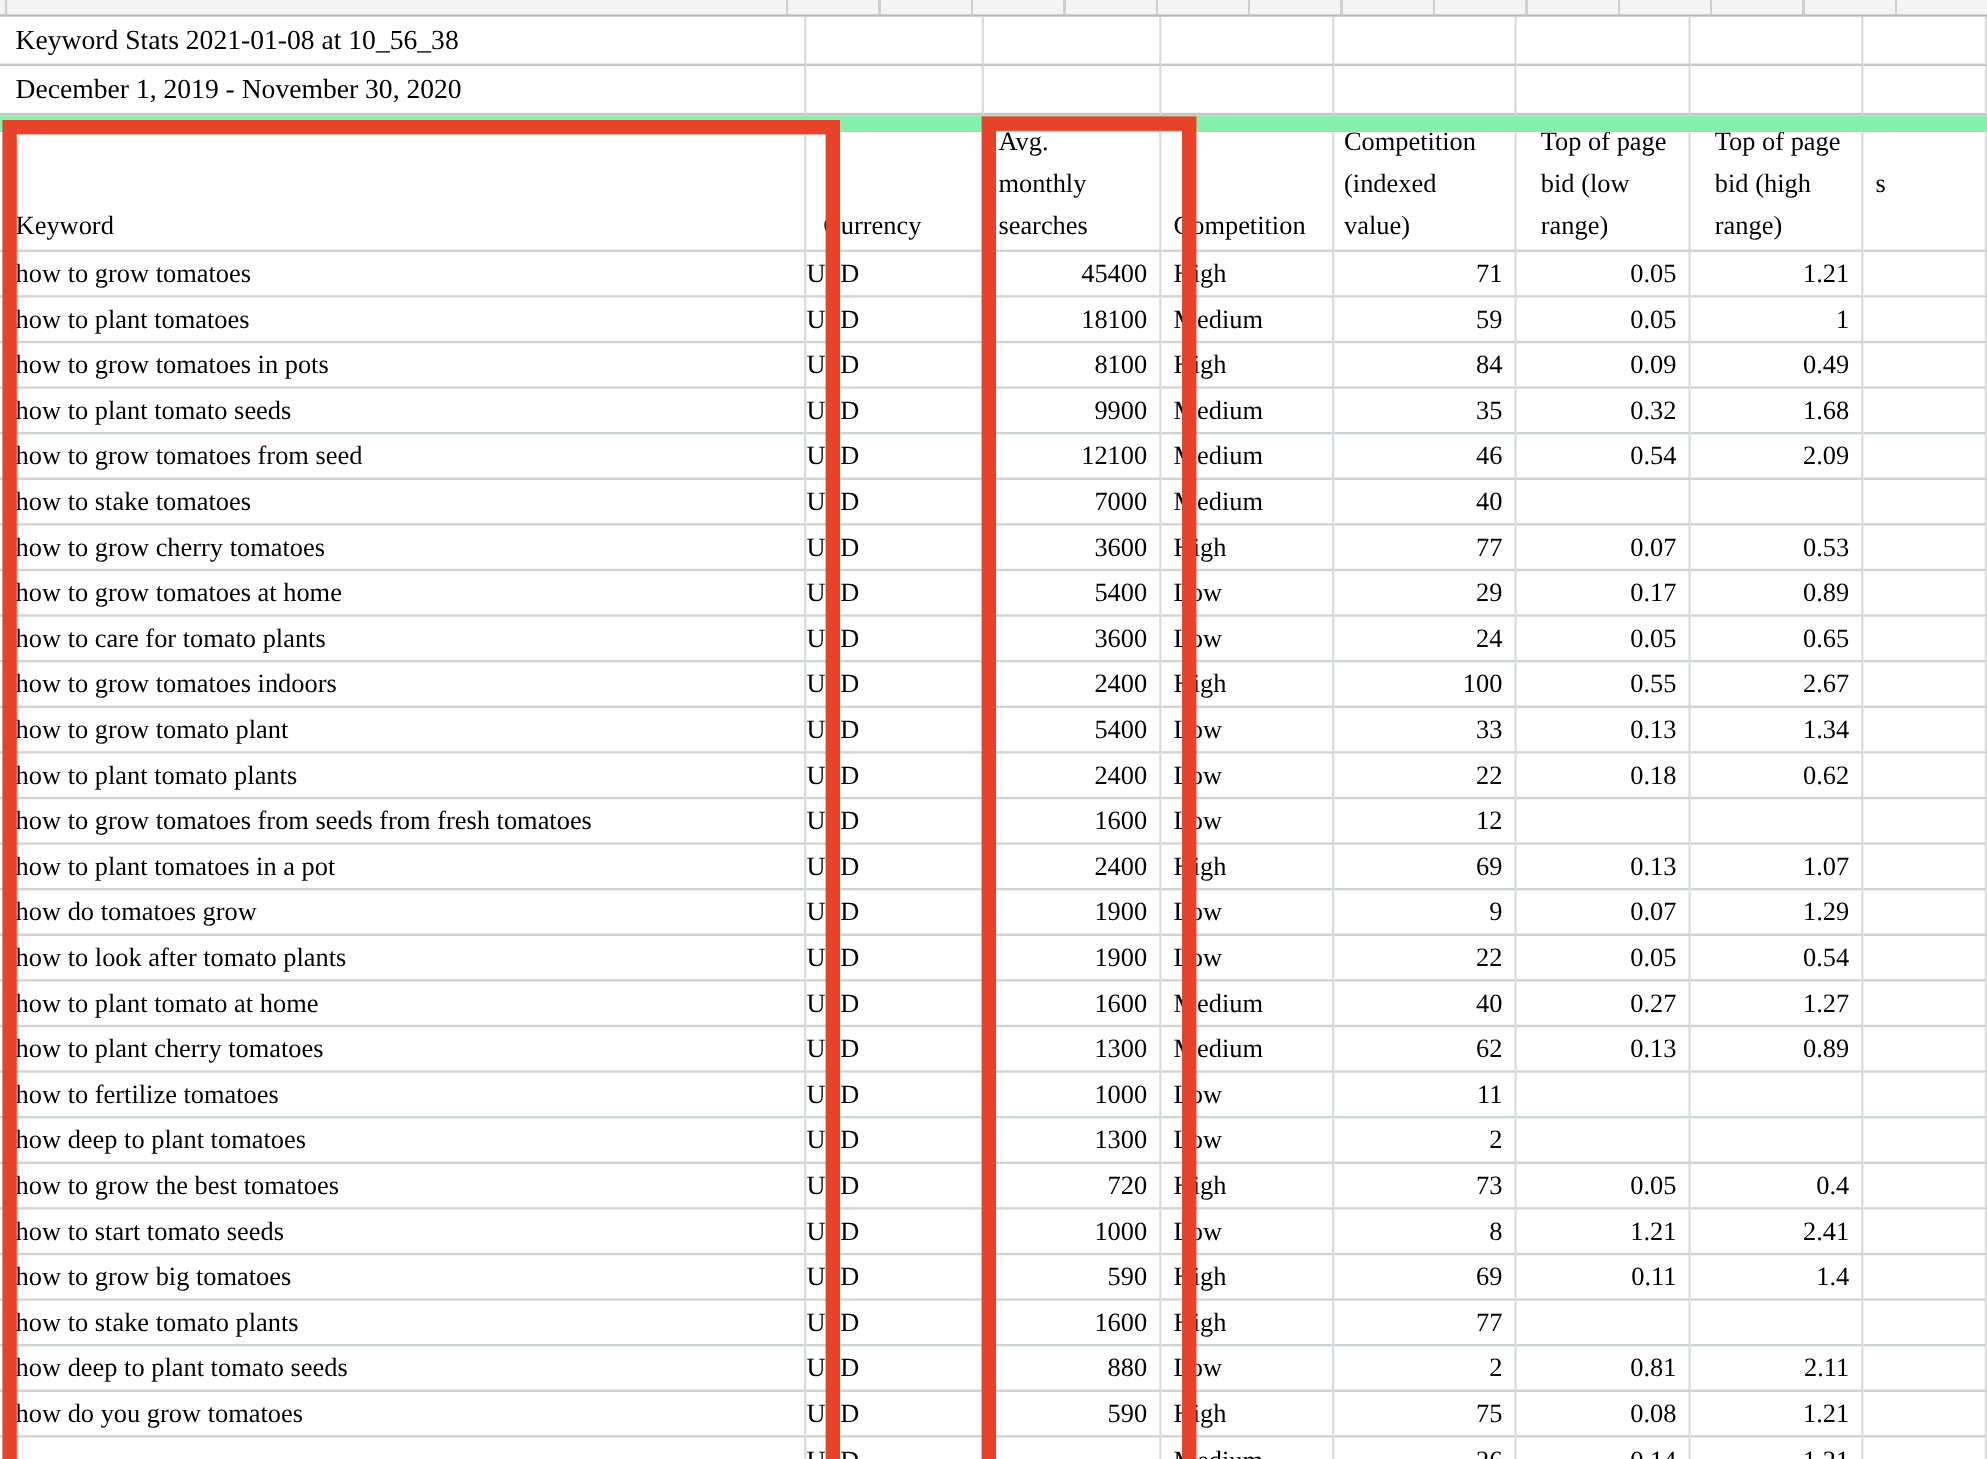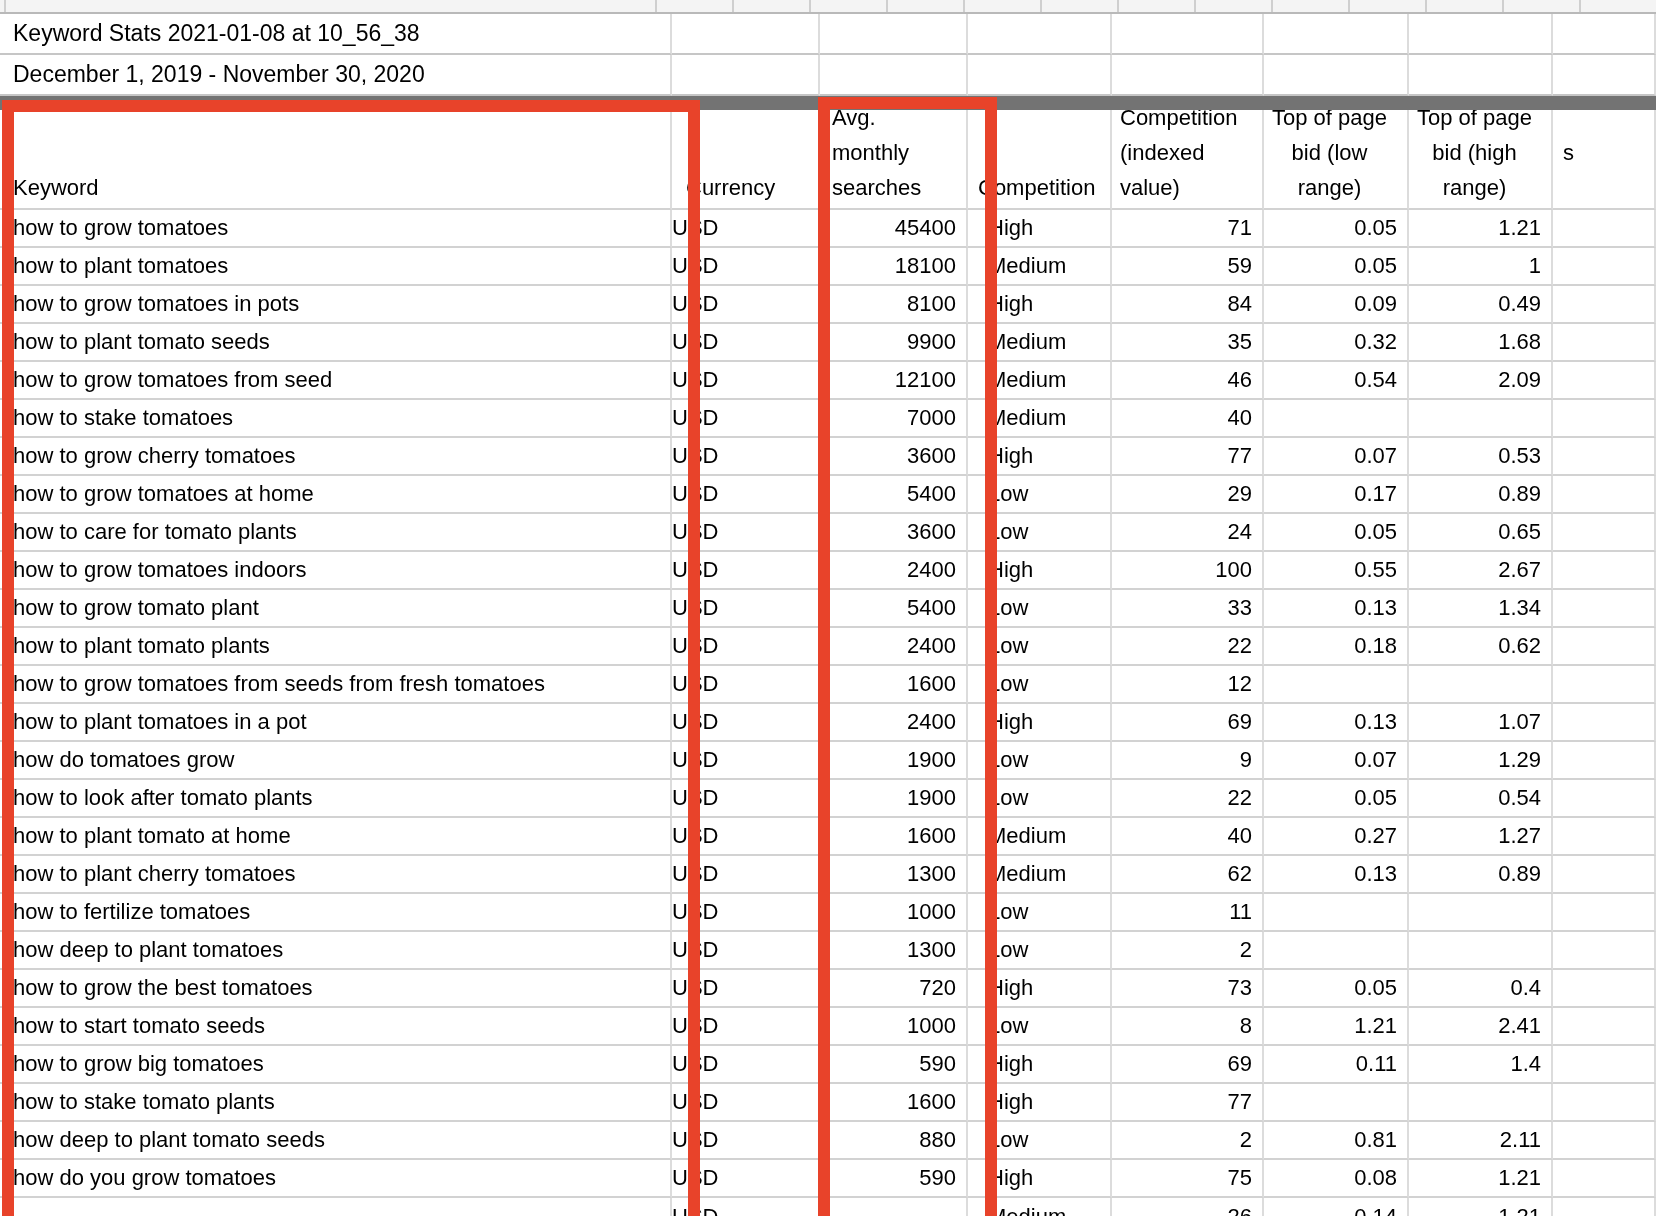--- a/index.html
+++ b/index.html
@@ -1,44 +1,44 @@
 <!DOCTYPE html>
 <html><head>
 <meta charset="utf-8">
 <style>
   html,body{margin:0;padding:0;background:#fff;}
-  .stage{position:relative;width:1656px;height:1216px;background:#737373;overflow:hidden;
-         font-family:Liberation Sans, sans-serif;color:#000;}
+  .stage{position:relative;width:1656px;height:1216px;background:#86efac;overflow:hidden;
+         font-family:Liberation Serif, serif;color:#000;}
   
   .sliver{position:absolute;left:0;top:0;width:1656px;height:14px;background:#f4f4f4;
           border-bottom:2px solid #b9b9b9;box-sizing:border-box;}
   .sliver-lines{position:absolute;left:655px;top:0;right:0;height:12px;
           background:repeating-linear-gradient(to right,#cfcfcf 0 2px,transparent 2px 77px);}
   .sliver-notch{position:absolute;left:4px;top:0;width:2px;height:12px;background:#cfcfcf;}
   
   .grid{position:absolute;left:0;top:14px;width:1656px;display:grid;
         grid-template-columns:672px 148px 148px 144px 152px 145px 144px 103px;
         grid-template-rows:41px 41px 114px repeat(26,38px) 18px;}
   .c{box-sizing:border-box;border-right:2px solid #dcdcdc;border-bottom:2px solid #d2d2d2;
      background:#fff;font-size:22px;display:flex;align-items:center;overflow:hidden;
      white-space:nowrap;line-height:1;}
   .kw{padding-left:13px;}
   .cur{padding-left:0;}
-  .comp{padding-left:20px;}
+  .comp{padding-left:10px;}
   .num{justify-content:flex-end;padding-right:10px;}
   .title-cell{font-size:23px;padding-left:13px;border-bottom-color:#c6c6c6;}
   .t2{border-bottom-color:#c6c6c6;}
   
   .hc{align-items:flex-end;white-space:pre-line;line-height:35px;padding-bottom:3px;margin-top:14px;}
   .kw-h{padding-left:13px;text-align:right;}
   .cur-h{padding-left:14px;}
   .search-h{padding-left:12px;}
   .comp-h{padding-left:10px;}
   .idx-h{padding-left:8px;}
-  .bid-h{padding-left:8px;text-align:center;}
+  .bid-h{padding-left:20px;}
   .extra-h{padding-left:10px;}
   .extra-h .lines div{line-height:35px;}
   
   .partial{align-items:flex-start;border-bottom:none;}
   .pcell{height:38px;line-height:38px;}
   
   .annot{position:absolute;border-style:solid;background:transparent;z-index:6;pointer-events:none;}
   #box-keyword{left:2px;top:100px;width:674px;height:1112px;border-width:12px;}
   #box-searches{left:818px;top:97px;width:155px;height:1116px;border-width:12px;}
 </style>

